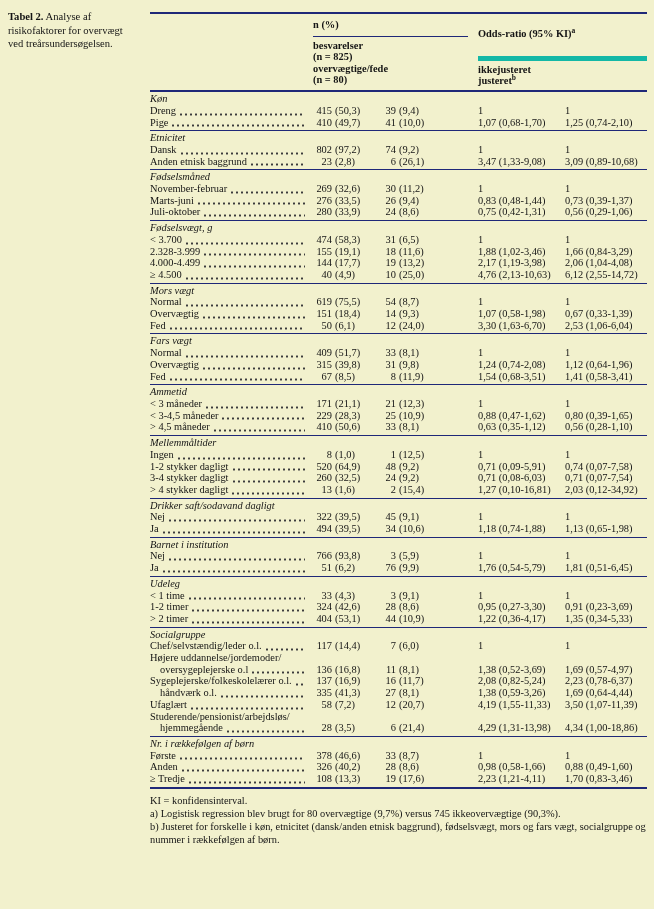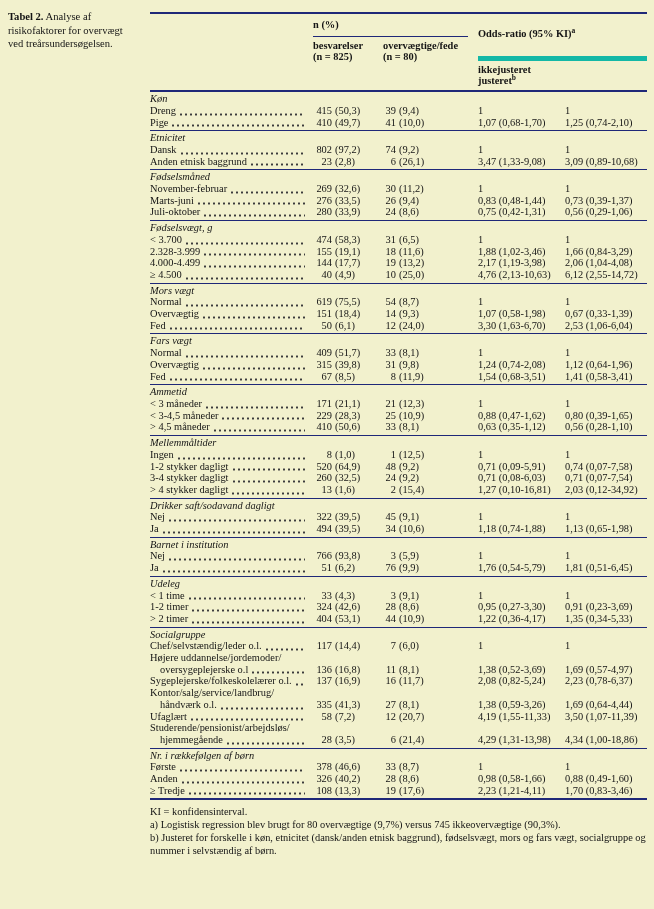--- a/index.html
+++ b/index.html
@@ -27,21 +27,21 @@
   .hdr{
     display:grid;
     grid-template-columns:163px 165px 169px;
     border-top:2px solid #1f2878;
     border-bottom:2px solid #1f2878;
     padding:3px 0 3px;
   }
   .hdr-left{grid-column:2;display:flex;flex-direction:column;}
   .hdr-right{grid-column:3;display:flex;flex-direction:column;}
   .npct{border-bottom:1px solid #1f2878;padding:2px 0 5px;margin-right:10px;}
-  .subrow{display:flex;padding-top:3px;}
+  .subrow{display:flex;padding-top:3px;flex-direction:column;}
   .sub div{line-height:11.5px;}
   .w1{width:70px;}
   .w2{width:95px;}
   .w3{width:87px;}
   .w4{width:82px;}
   .odds{margin-top:11px;border-bottom:5px solid #14b8a6;padding-bottom:16px;}
   .subrow-r{display:flex;margin-top:auto;padding-top:3px;flex-direction:column;}
   sup{font-size:7.5px;vertical-align:super;line-height:0;}
   
   .section{padding:1px 0 2px;border-bottom:1.5px solid #1f2878;}
@@ -470,25 +470,20 @@
           <div class="row">
             <div class="lbl">
               <span>Sygeplejerske/folkeskolelærer o.l.</span>
               <span class="leader"></span>
             </div>
             <div class="c c0"><span class="cnt">137</span><span class="pct">(16,9)</span></div>
             <div class="c c1"><span class="cnt">16</span><span class="pct">(11,7)</span></div>
             <div class="c c2">2,08 (0,82-5,24)</div>
             <div class="c c3">2,23 (0,78-6,37)</div>
           </div>
-          <div class="row nocells">
-            <div class="lbl">
-              <span>Kontor/salg/service/landbrug/</span>
-            </div>
-          </div>
           <div class="row">
             <div class="lbl ind">
               <span>håndværk o.l.</span>
               <span class="leader"></span>
             </div>
             <div class="c c0"><span class="cnt">335</span><span class="pct">(41,3)</span></div>
             <div class="c c1"><span class="cnt">27</span><span class="pct">(8,1)</span></div>
             <div class="c c2">1,38 (0,59-3,26)</div>
             <div class="c c3">1,69 (0,64-4,44)</div>
           </div>
@@ -549,17 +544,17 @@
             <div class="c c1"><span class="cnt">19</span><span class="pct">(17,6)</span></div>
             <div class="c c2">2,23 (1,21-4,11)</div>
             <div class="c c3">1,70 (0,83-3,46)</div>
           </div>
         </div>
       </div>
 
     <div class="footnotes">
       <div>KI = konfidensinterval.</div>
       <div>a) Logistisk regression blev brugt for 80 overvægtige (9,7%) versus 745 ikkeovervægtige (90,3%).</div>
-      <div>b) Justeret for forskelle i køn, etnicitet (dansk/anden etnisk baggrund), fødselsvægt, mors og fars vægt, socialgruppe og nummer i selvstændig af børn.</div>
+      <div>b) Justeret for forskelle i køn, etnicitet (dansk/anden etnisk baggrund), fødselsvægt, mors og fars vægt, socialgruppe og nummer i rækkefølgen af børn.</div>
     </div>
 
   </div>
 </div>
 
 </body></html>

